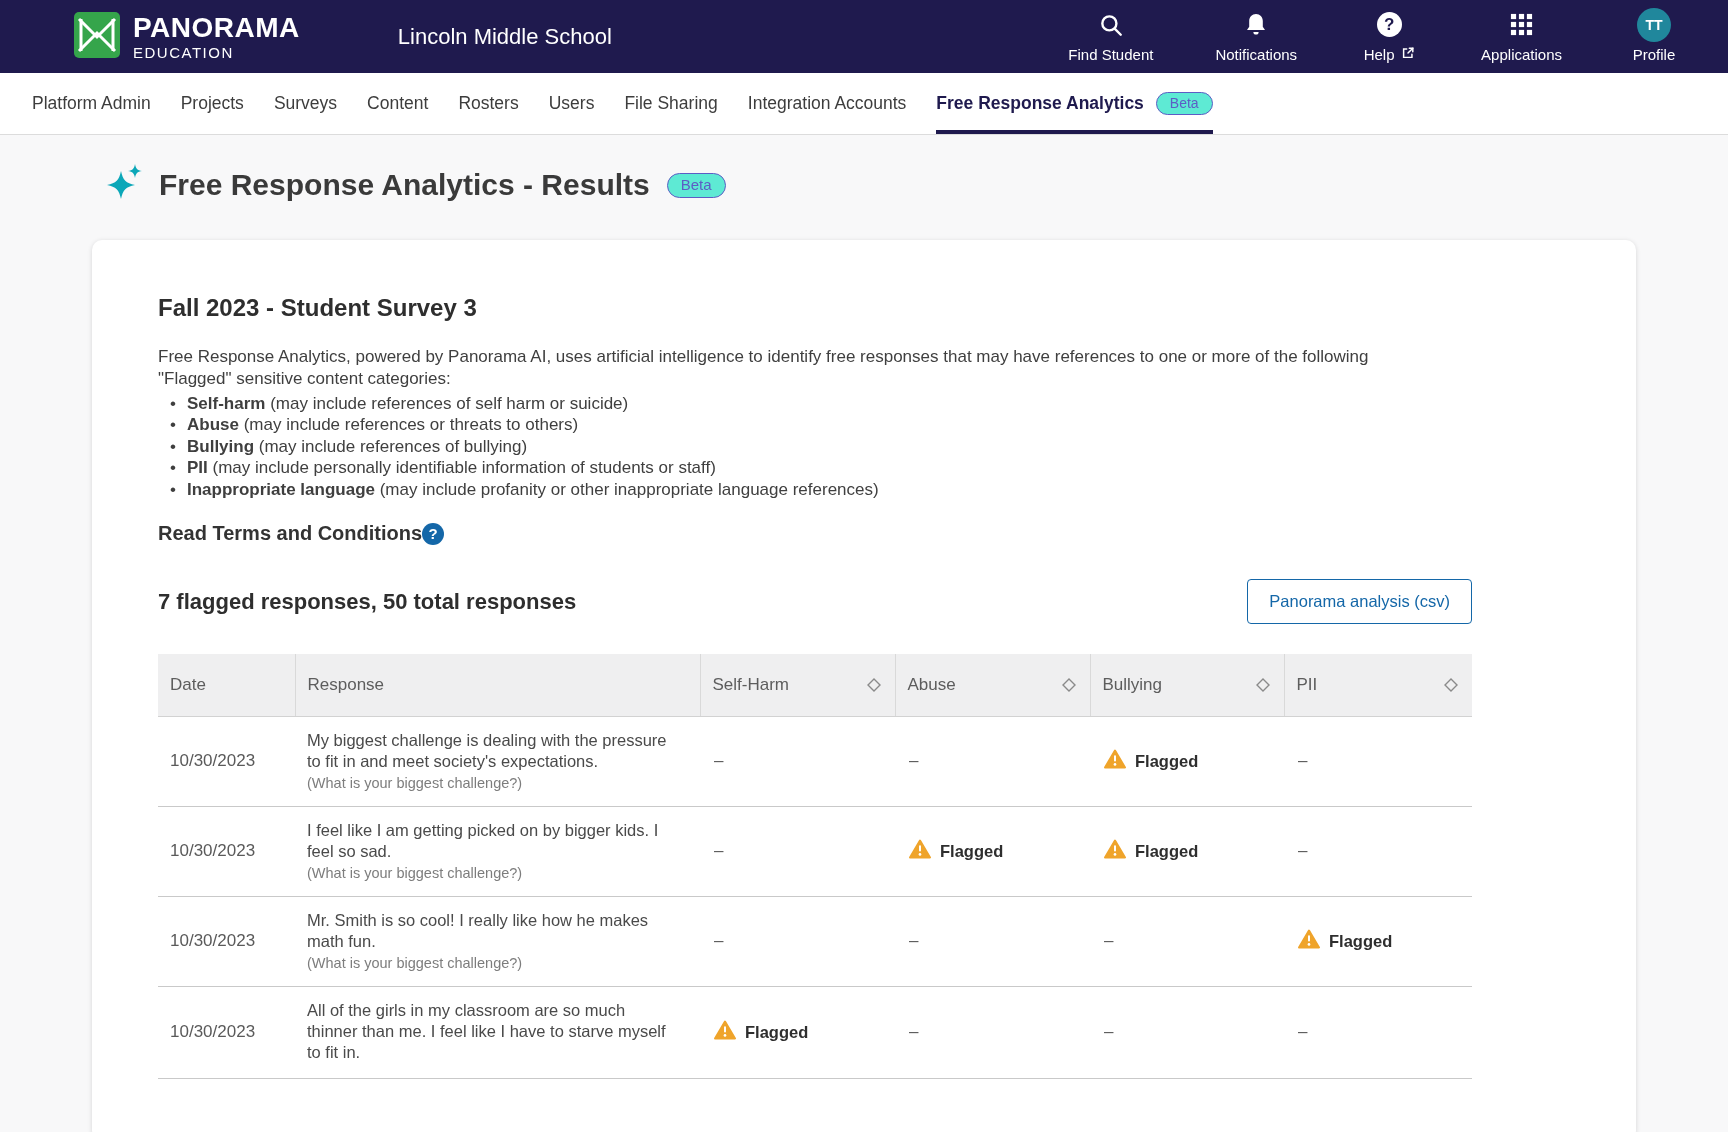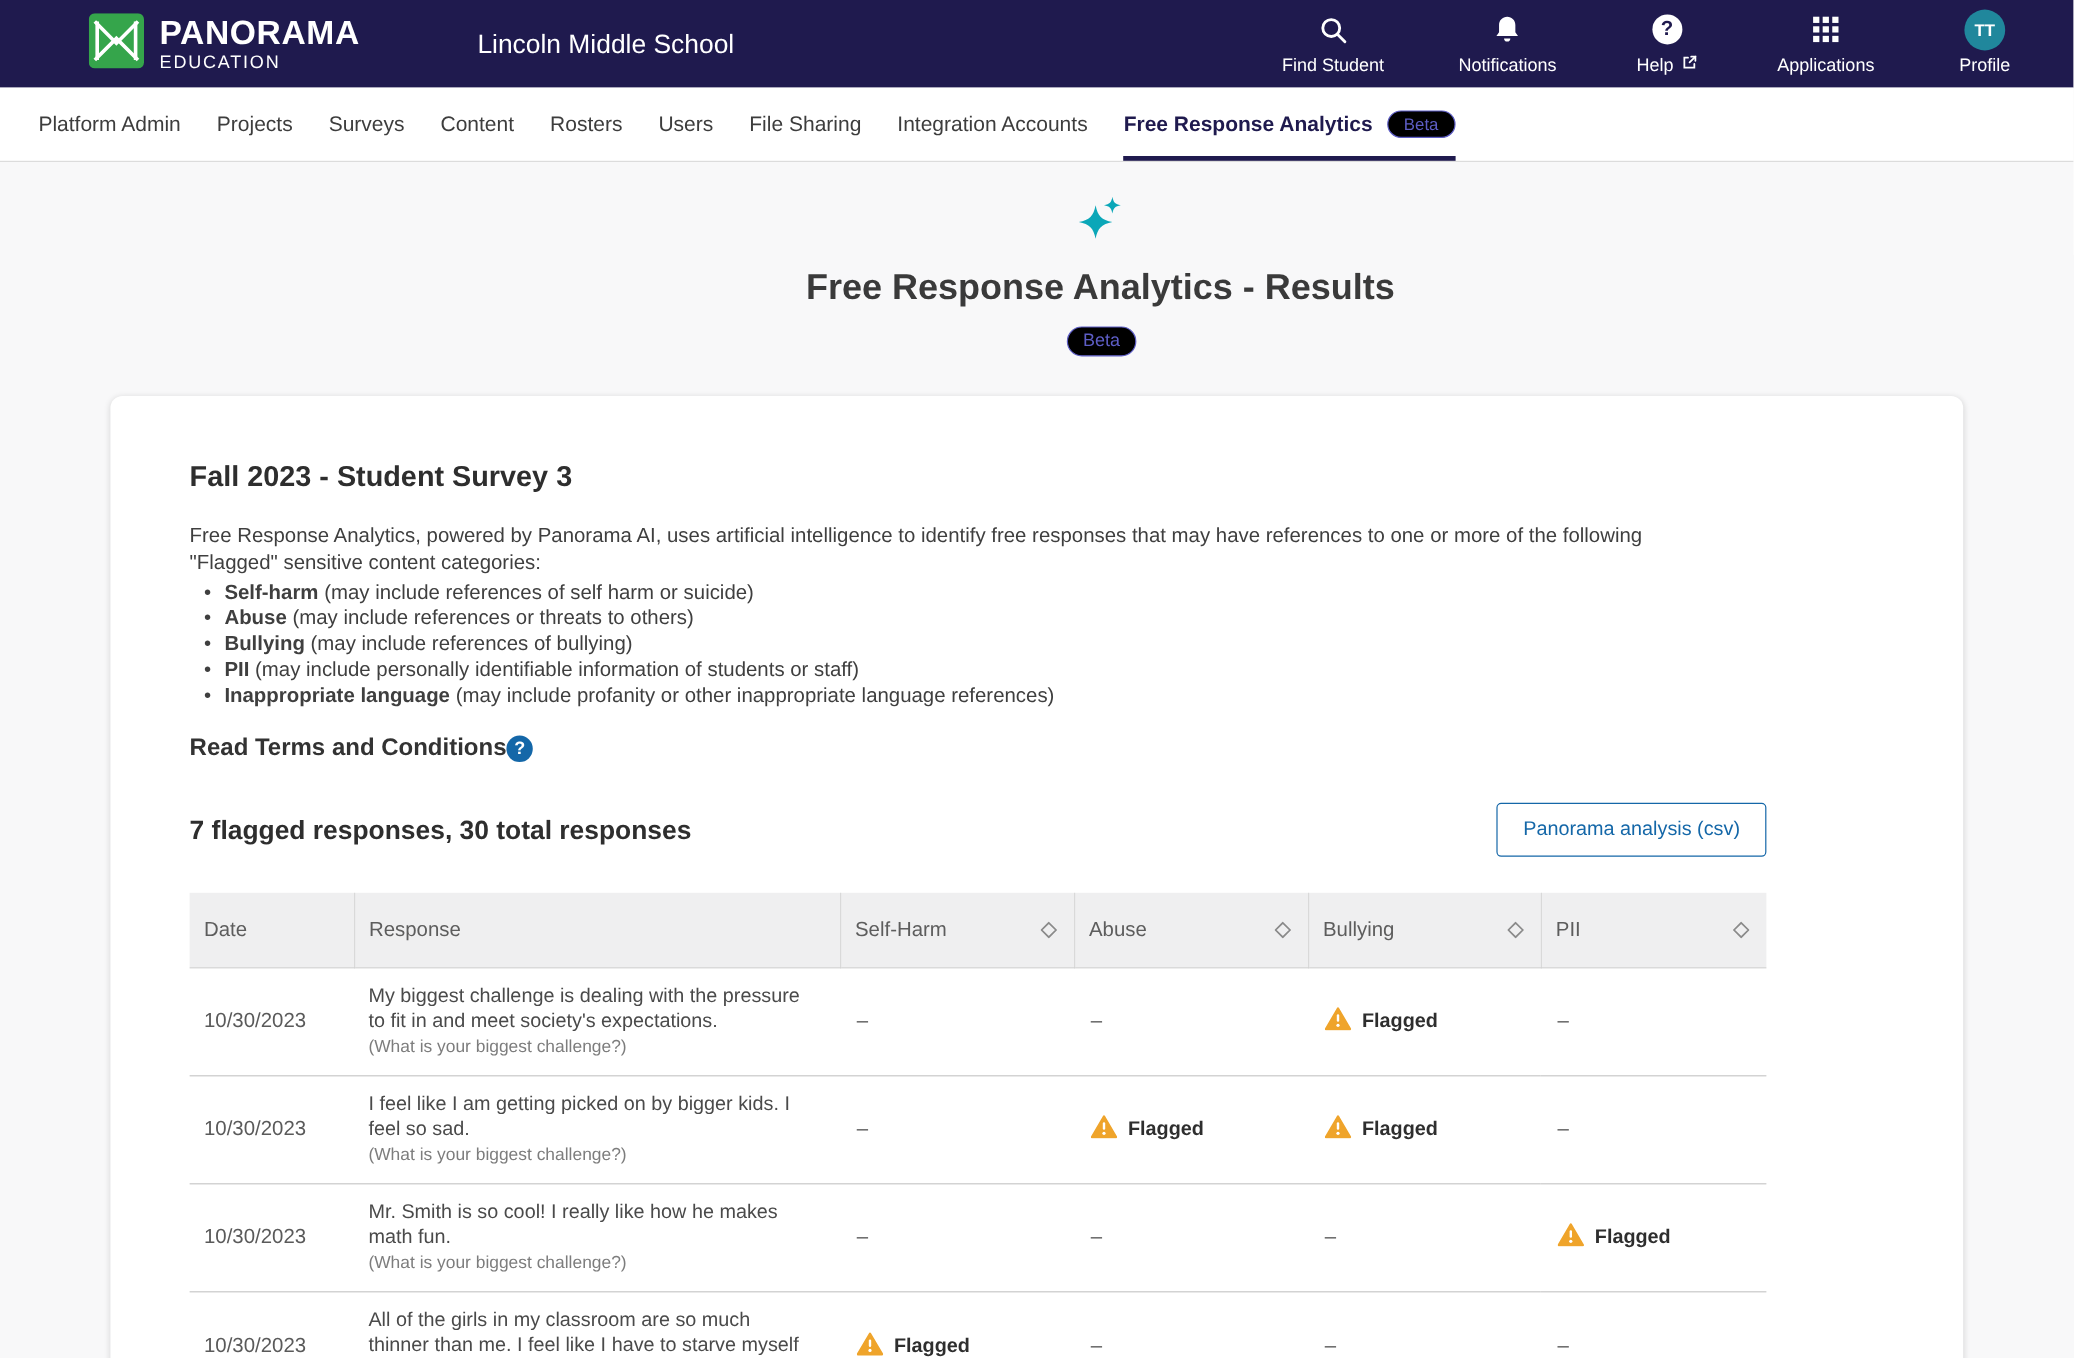--- a/index.html
+++ b/index.html
@@ -60,29 +60,28 @@
   }
   .nav-item.active {
     color: #1f1a4e; font-weight: bold;
     border-bottom-color: #1f1a4e;
   }
   .beta-pill {
     display: inline-flex; align-items: center; justify-content: center;
     border: 1.5px solid #5d5dc5; color: #5d5dc5;
     border-radius: 15px; padding: 2px 13px 3px;
     font-size: 15px; font-weight: normal; line-height: 1.2;
-    background: #000000;
+    background: #5eead4;
   }
   .nav-item .beta-pill { margin-left: 12px; font-size: 14px; }
 
   
   .page-head {
     display: flex; align-items: center; gap: 15px;
     margin: 28px 0 0 106px;
-    flex-direction: column;
   }
   .page-title { font-size: 30px; font-weight: bold; color: #3a3a3a; }
   .page-head .beta-pill { margin-left: 2px; }
 
   
   .card {
     margin: 33px 92px 0;
     background: #fff;
     border-radius: 10px;
     box-shadow: 0 1px 5px rgba(0,0,0,0.14);
@@ -284,21 +283,21 @@
     <li><span class="category-term">PII</span><span> (may include personally identifiable information of students or staff)</span></li>
     <li><span class="category-term">Inappropriate language</span><span> (may include profanity or other inappropriate language references)</span></li>
   </ul>
 
   <div class="terms-row">
     <span class="terms-label">Read Terms and Conditions</span>
     <span class="q-circle">?</span>
   </div>
 
   <div class="summary-row">
-    <span class="summary-text">7 flagged responses, 30 total responses</span>
+    <span class="summary-text">7 flagged responses, 50 total responses</span>
     <button class="download-btn">Panorama analysis (csv)</button>
   </div>
 
   <table class="results-table">
     <colgroup>
       <col style="width:137px">
         <col style="width:405px">
         <col style="width:195px">
         <col style="width:195px">
         <col style="width:194px">

